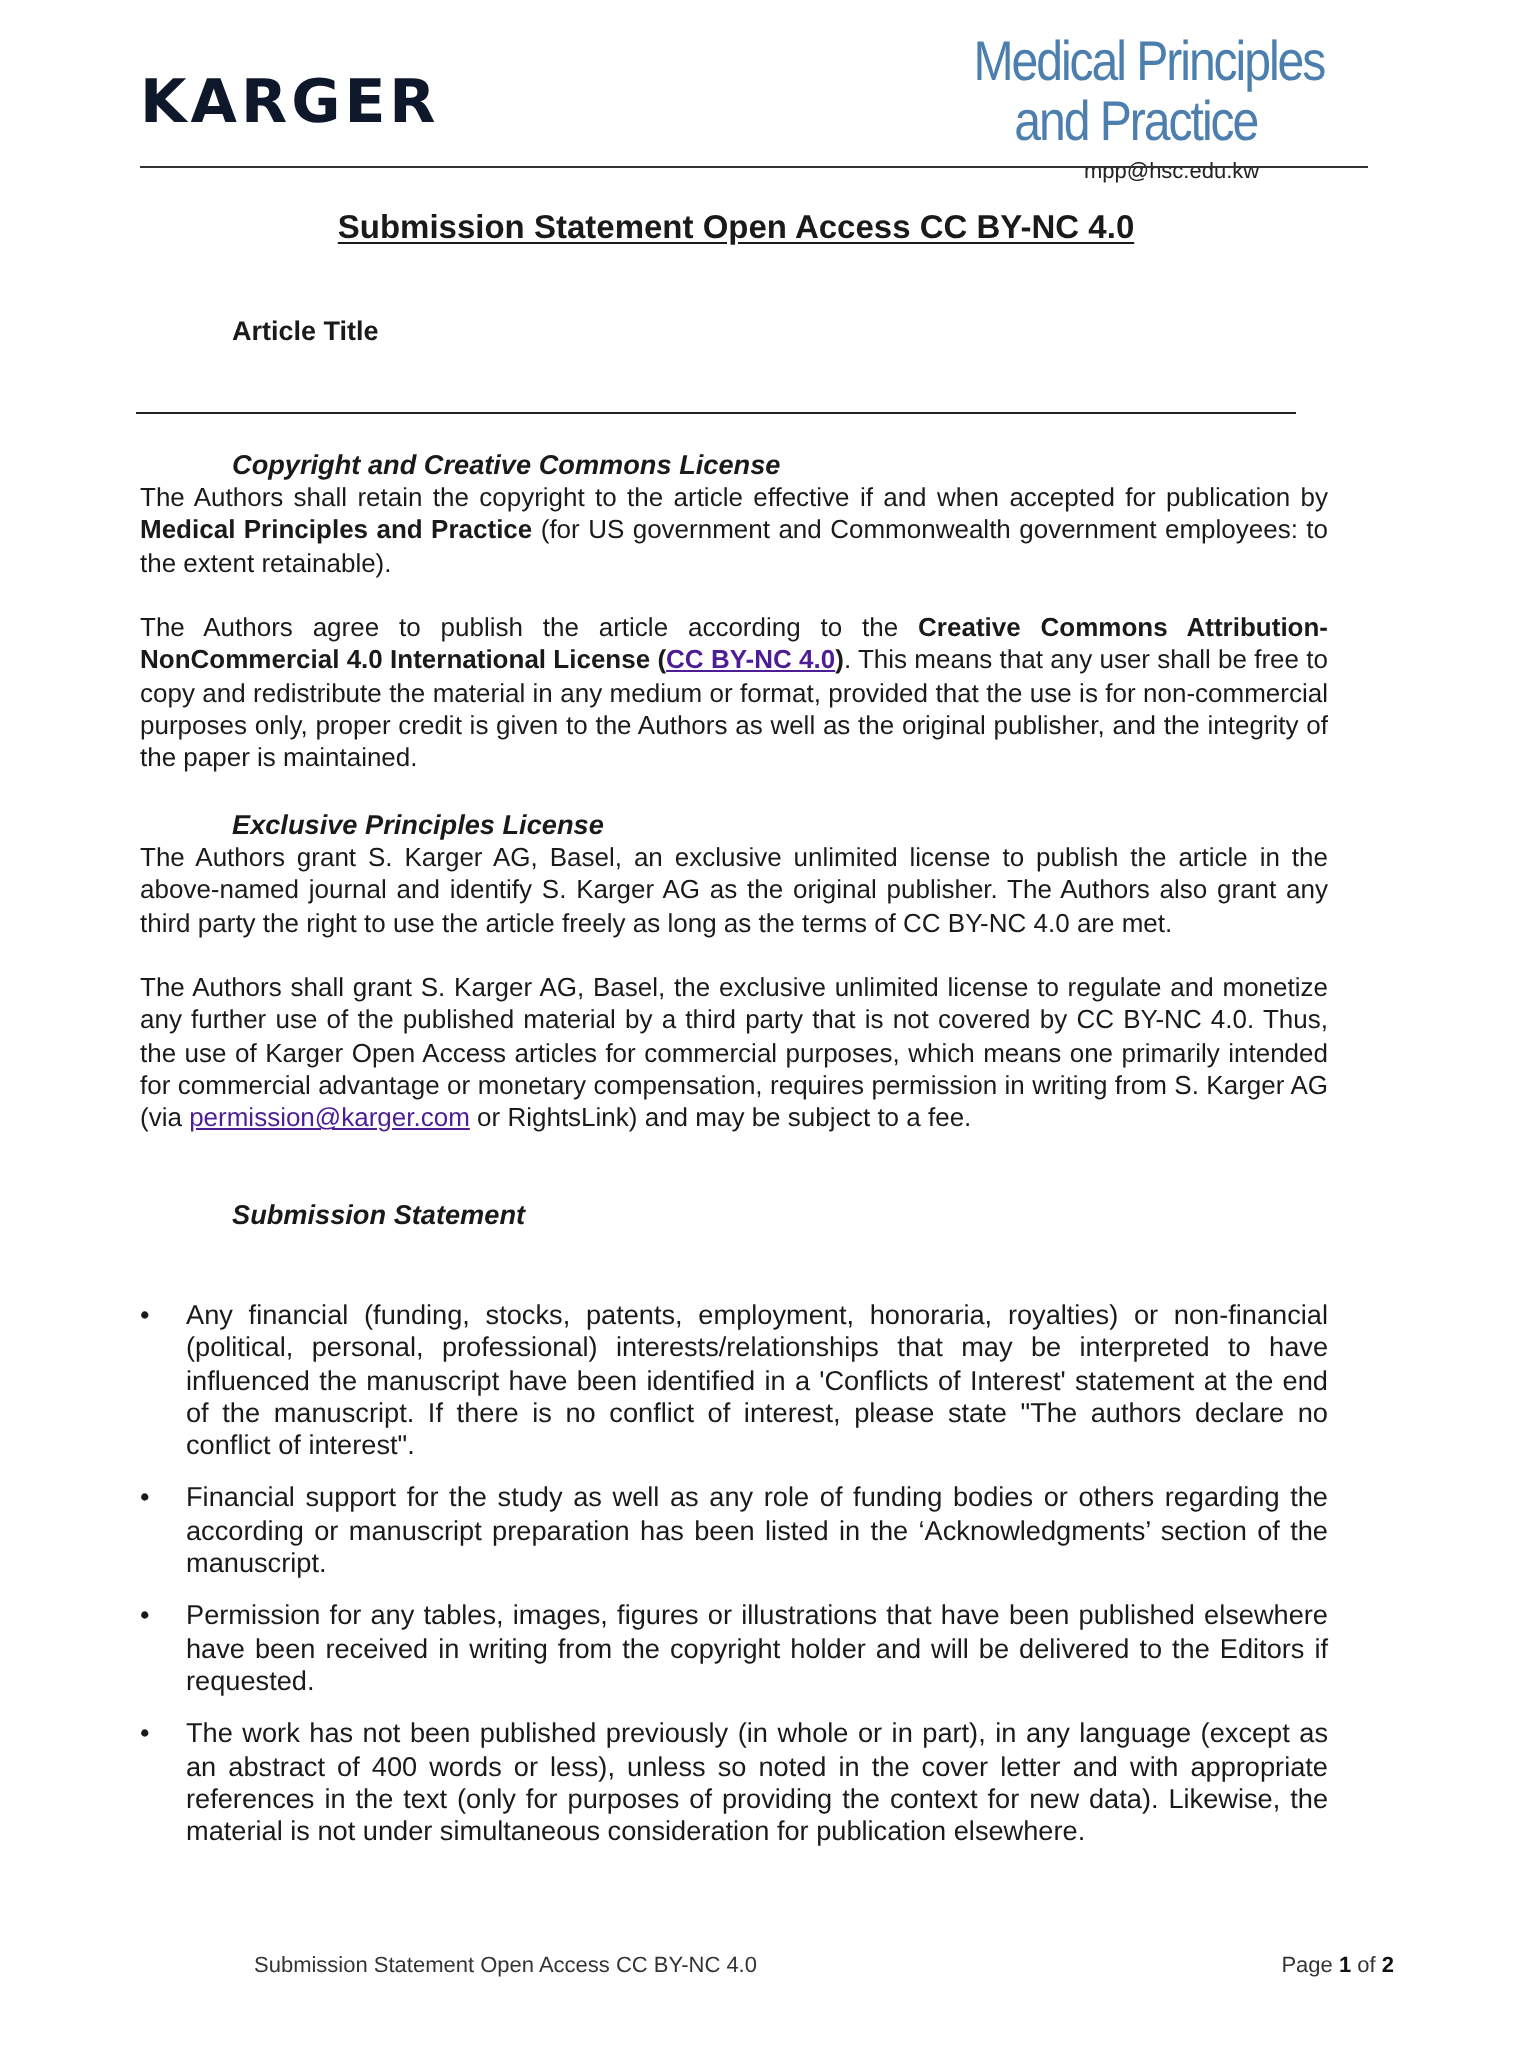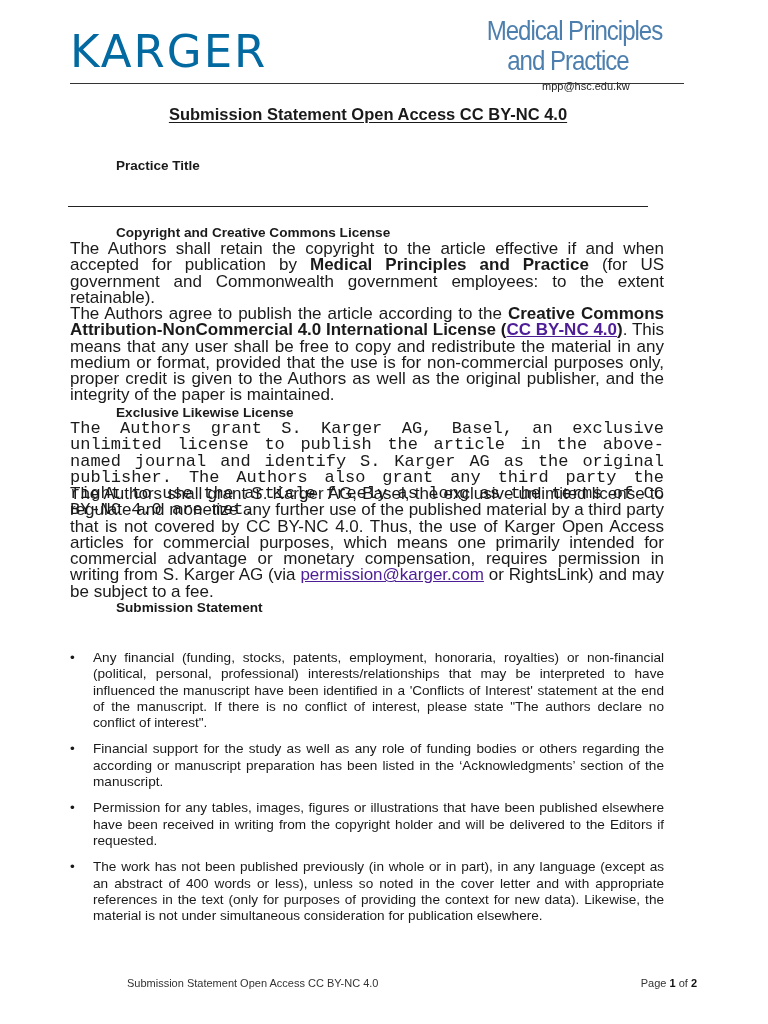--- a/index.html
+++ b/index.html
@@ -2,37 +2,37 @@
 <html><head>
 <meta charset="utf-8">
 <style>
   html, body { margin: 0; padding: 0; background: #ffffff; }
   body { width: 768px; height: 1024px; position: relative; overflow: hidden;
          font-family: "Liberation Sans", sans-serif; color: #1a1a1a; }
   .page { position: absolute; left: 0; top: 0; width: 768px; height: 1024px; }
 
   
   .karger-logo { position: absolute; left: 70px; top: 32px; font-family: "DejaVu Sans", sans-serif;
-    font-size: 45px; letter-spacing: 2px; color: #0369a1; font-weight: normal; line-height: 40px; }
+    font-size: 30px; letter-spacing: 2px; color: #0f172a; font-weight: bold; line-height: 40px; }
   .journal-logo { position: absolute; left: 472px; top: 16px; width: 210px; 
     color: #4d7fae; font-family: "Liberation Sans Narrow", "Liberation Sans", sans-serif; }
   .journal-line1 { font-size: 28px; line-height: 30px; letter-spacing: -1.2px; white-space: nowrap; transform: scaleX(0.86); transform-origin: center; }
   .journal-line2 { font-size: 28px; line-height: 30px; letter-spacing: -1.2px; white-space: nowrap; transform: scaleX(0.86); transform-origin: center; margin-left: 22px; }
   .journal-email { position: absolute; left: 542px; top: 80px; font-size: 11px; color: #222; line-height: 12px; }
   .header-rule { position: absolute; left: 70px; top: 83px; width: 614px; height: 0; border-top: 1.2px solid #333; }
 
   
   .doc-title { position: absolute; left: 0; width: 736px; top: 105px; text-align: center;
     font-size: 16.5px; font-weight: bold; text-decoration: underline; text-underline-offset: 2px; }
 
   .article-title-label { position: absolute; left: 116px; top: 158px; font-size: 13.5px; font-weight: bold; }
   .article-title-line { position: absolute; left: 68px; top: 206px; width: 580px; border-top: 1.2px solid #222; }
 
-  .content { position: absolute; left: 70px; width: 594px; font-size: 17px; line-height: 16.3px; text-align: justify; }
-  .section-head { position: absolute; left: 116px; font-size: 13.6px; font-weight: bold; }
+  .content { position: absolute; left: 70px; width: 594px; font-size: 13px; line-height: 16.3px; text-align: justify; }
+  .section-head { position: absolute; left: 116px; font-size: 13.6px; font-weight: bold; font-style: italic; }
   .content p { margin: 0; }
   a.link { color: #4c1d95; text-decoration: underline; }
 
   ul.points { position: absolute; left: 70px; width: 594px; margin: 0; padding: 0; list-style: none;
     font-size: 13.6px; line-height: 16.3px; text-align: justify; }
   ul.points li { position: relative; padding-left: 23px; margin-bottom: 10px; }
   ul.points li .bullet { position: absolute; left: 0; top: 0; }
 
   .footer-left { position: absolute; left: 127px; top: 977px; font-size: 11px; color: #333; }
   .footer-right { position: absolute; right: 71px; top: 977px; font-size: 11px; color: #333; margin-left: 20px; }
@@ -47,33 +47,33 @@
 
   <div class="journal-logo">
     <div class="journal-line1">Medical Principles</div>
     <div class="journal-line2">and Practice</div>
   </div>
   <div class="journal-email">mpp@hsc.edu.kw</div>
   <div class="header-rule"></div>
 
   <div class="doc-title">Submission Statement Open Access CC BY-NC 4.0</div>
 
-  <div class="article-title-label">Practice Title</div>
+  <div class="article-title-label">Article Title</div>
   <div class="article-title-line"></div>
 
   <div class="section-head" style="top:225px;">Copyright and Creative Commons License</div>
   <div class="content" style="top:241px;">
     <p><span>The Authors shall retain the copyright to the article effective if and when accepted for publication by </span><b>Medical Principles and Practice</b><span> (for US government and Commonwealth government employees: to the extent retainable).</span></p>
   </div>
   <div class="content" style="top:306px;">
     <p><span>The Authors agree to publish the article according to the </span><b><span>Creative Commons Attribution-NonCommercial 4.0 International License (</span><a class="link" href="#">CC BY-NC 4.0</a><span>)</span></b><span>. This means that any user shall be free to copy and redistribute the material in any medium or format, provided that the use is for non-commercial purposes only, proper credit is given to the Authors as well as the original publisher, and the integrity of the paper is maintained.</span></p>
   </div>
 
-  <div class="section-head" style="top:405px;">Exclusive Likewise License</div>
-  <div class="content" style="top:421px;font-family:Liberation Mono, monospace;">
+  <div class="section-head" style="top:405px;">Exclusive Principles License</div>
+  <div class="content" style="top:421px;">
     <p>The Authors grant S. Karger AG, Basel, an exclusive unlimited license to publish the article in the above-named journal and identify S. Karger AG as the original publisher. The Authors also grant any third party the right to use the article freely as long as the terms of CC BY-NC 4.0 are met.</p>
   </div>
   <div class="content" style="top:486px;">
     <p><span>The Authors shall grant S. Karger AG, Basel, the exclusive unlimited license to regulate and monetize any further use of the published material by a third party that is not covered by CC BY-NC 4.0. Thus, the use of Karger Open Access articles for commercial purposes, which means one primarily intended for commercial advantage or monetary compensation, requires permission in writing from S. Karger AG (via </span><a class="link" href="#">permission@karger.com</a><span> or RightsLink) and may be subject to a fee.</span></p>
   </div>
 
   <div class="section-head" style="top:600px;">Submission Statement</div>
 
   <ul class="points" style="top:650px;">
     <li><span class="bullet">•</span><span>Any financial (funding, stocks, patents, employment, honoraria, royalties) or non-financial (political, personal, professional) interests/relationships that may be interpreted to have influenced the manuscript have been identified in a 'Conflicts of Interest' statement at the end of the manuscript. If there is no conflict of interest, please state "The authors declare no conflict of interest".</span></li>

